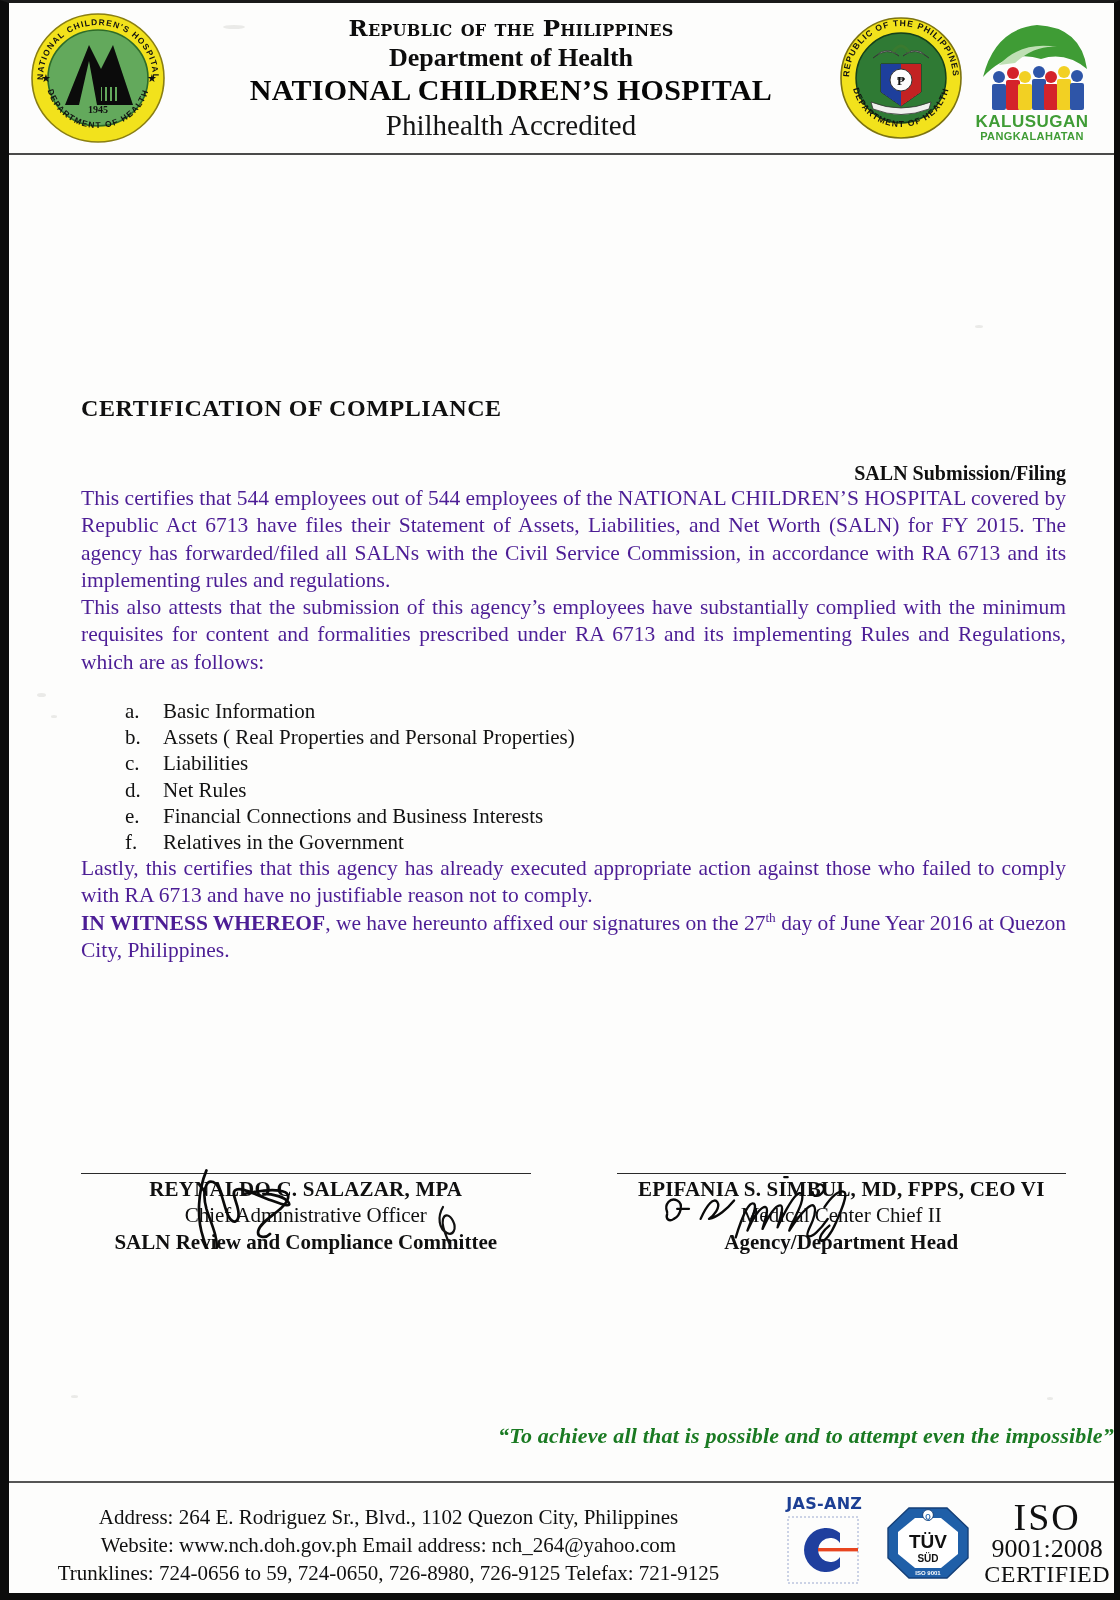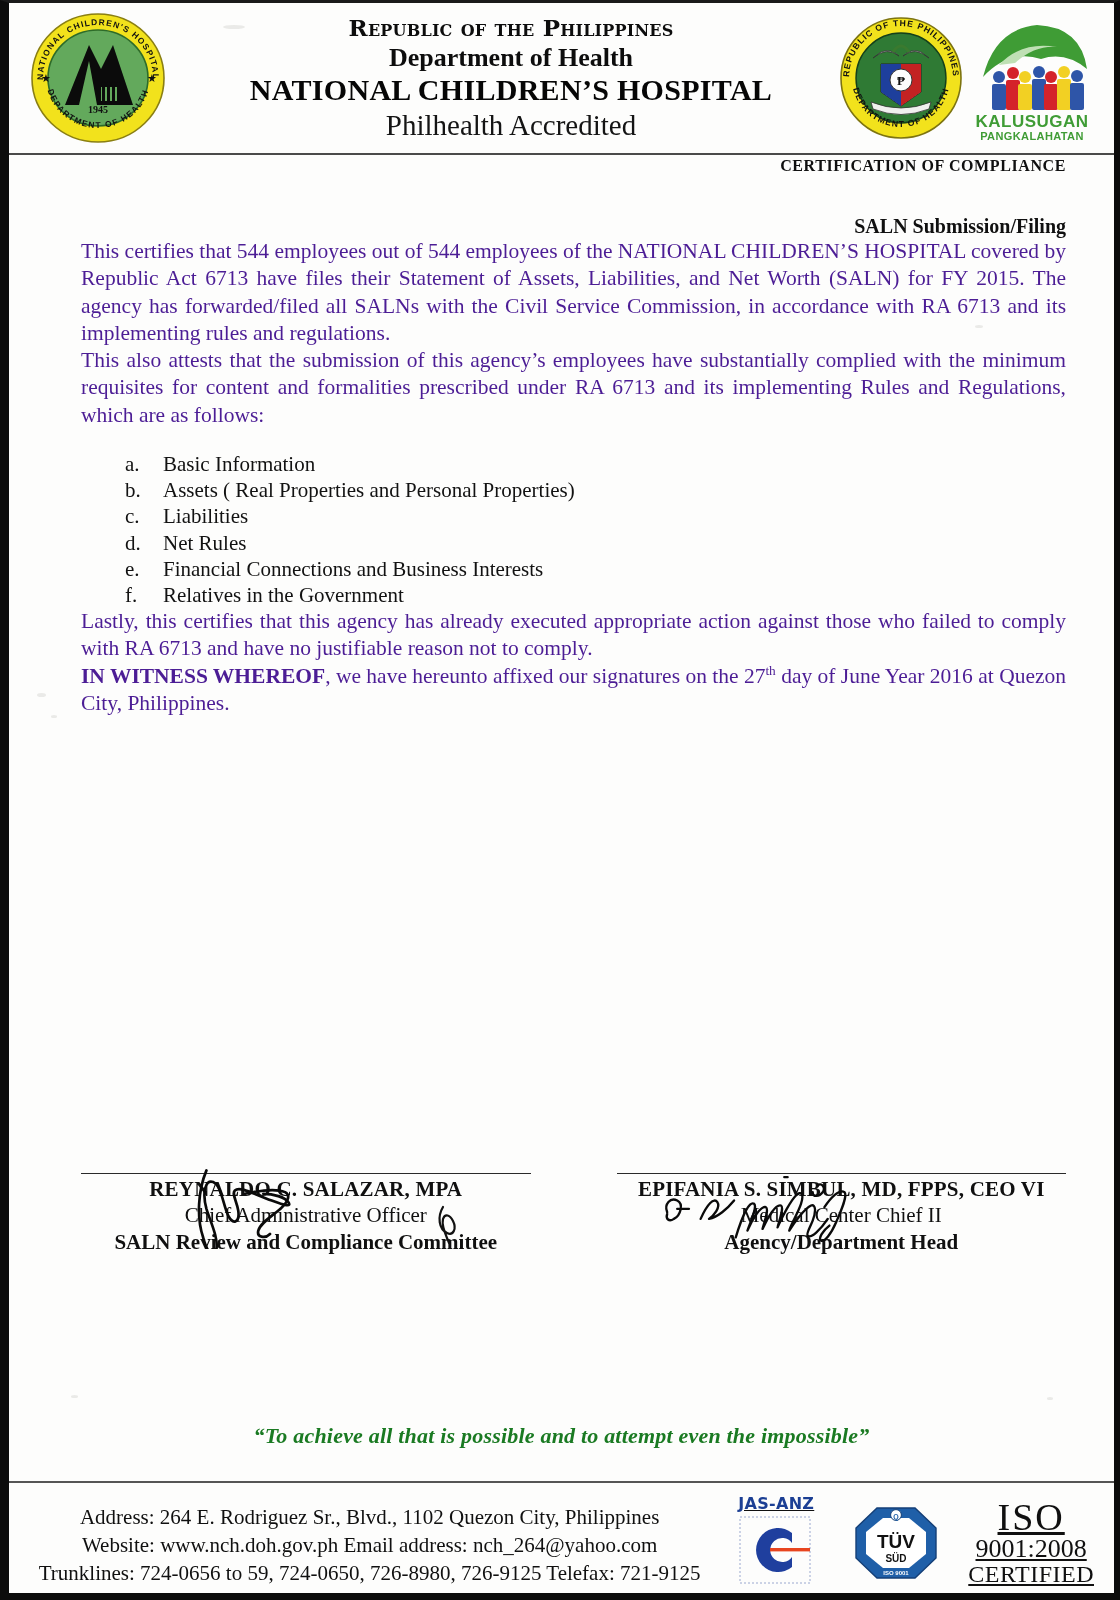--- a/index.html
+++ b/index.html
@@ -93,24 +93,25 @@
   
   .doc-body {
     position: absolute;
     left: 0; right: 0;
     top: 154px;
     bottom: 200px;
     padding: 0 48px 0 72px;
   }
 
   .title {
-    text-align: right;
-    font-weight: 700;
-    font-size: 16px;
+    text-align: left;
+    font-weight: 700;
+    font-size: 24px;
     letter-spacing: .6px;
+    margin-top: 238px;
   }
   .subtitle {
     text-align: right;
     font-weight: 700;
     font-size: 20px;
     margin-top: 40px;
   }
 
   p.para {
     font-size: 21.5px;
@@ -179,21 +180,21 @@
     font-weight: 700;
     font-size: 21px;
     margin-top: 2px;
   }
 
   
   .motto {
     position: absolute;
     left: 0; right: 0;
     top: 1420px;
-    text-align: center;
+    text-align: right;
     color: #1a7a22;
     font-family: "Liberation Serif", serif;
     font-weight: 700;
     font-style: italic;
     font-size: 22px;
     letter-spacing: .2px;
   }
   .footer-rule {
     position: absolute;
     left: 0; right: 0;
@@ -216,24 +217,23 @@
     line-height: 1.32;
     padding-top: 14px;
     padding-left: 6px;
     color: #101010;
   }
   .certs {
     flex: 0 0 352px;
     display: flex;
     align-items: center;
     justify-content: flex-end;
-    gap: 22px;
+    gap: 6px;
     padding-top: 6px;
-    padding-right: 20px;
-    text-decoration: underline;
+    padding-right: 4px;
   }
   .jasanz { width: 104px; text-align: center; }
   .jasanz .jtxt {
     font-family: "DejaVu Sans", sans-serif;
     font-weight: 700;
     font-size: 16px;
     color: #1c3f94;
     letter-spacing: .3px;
   }
   .iso-text {

